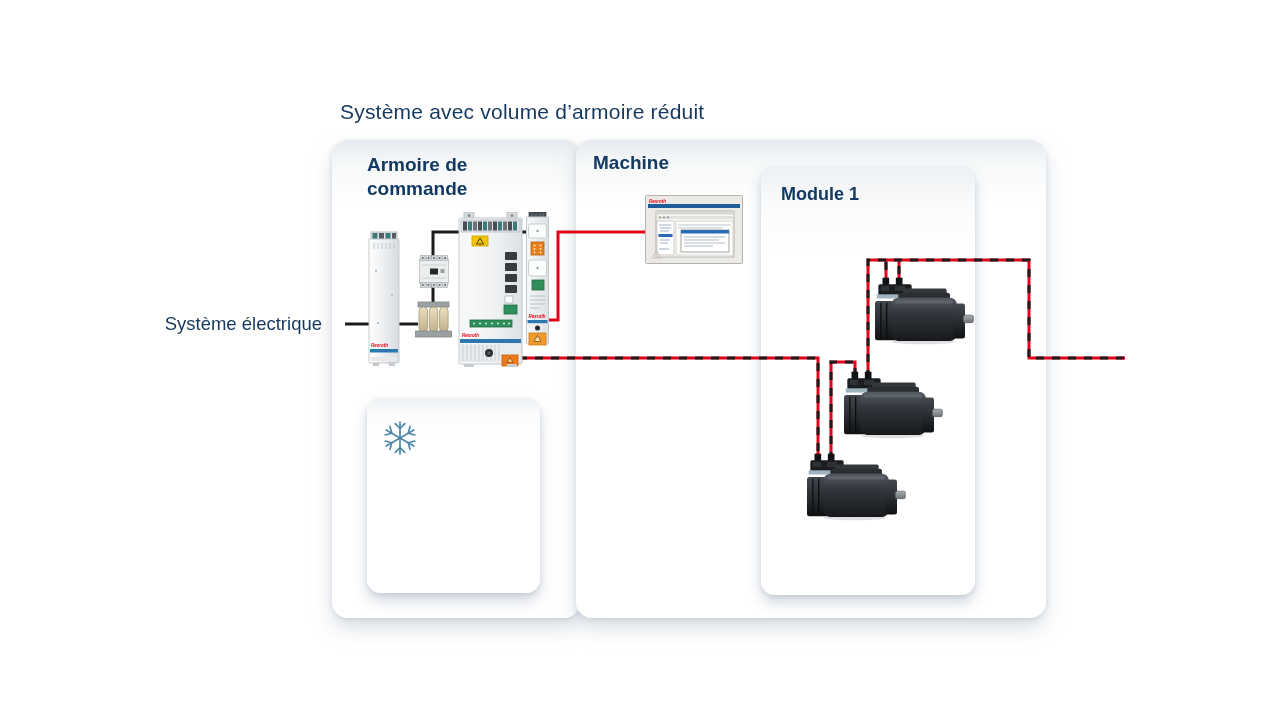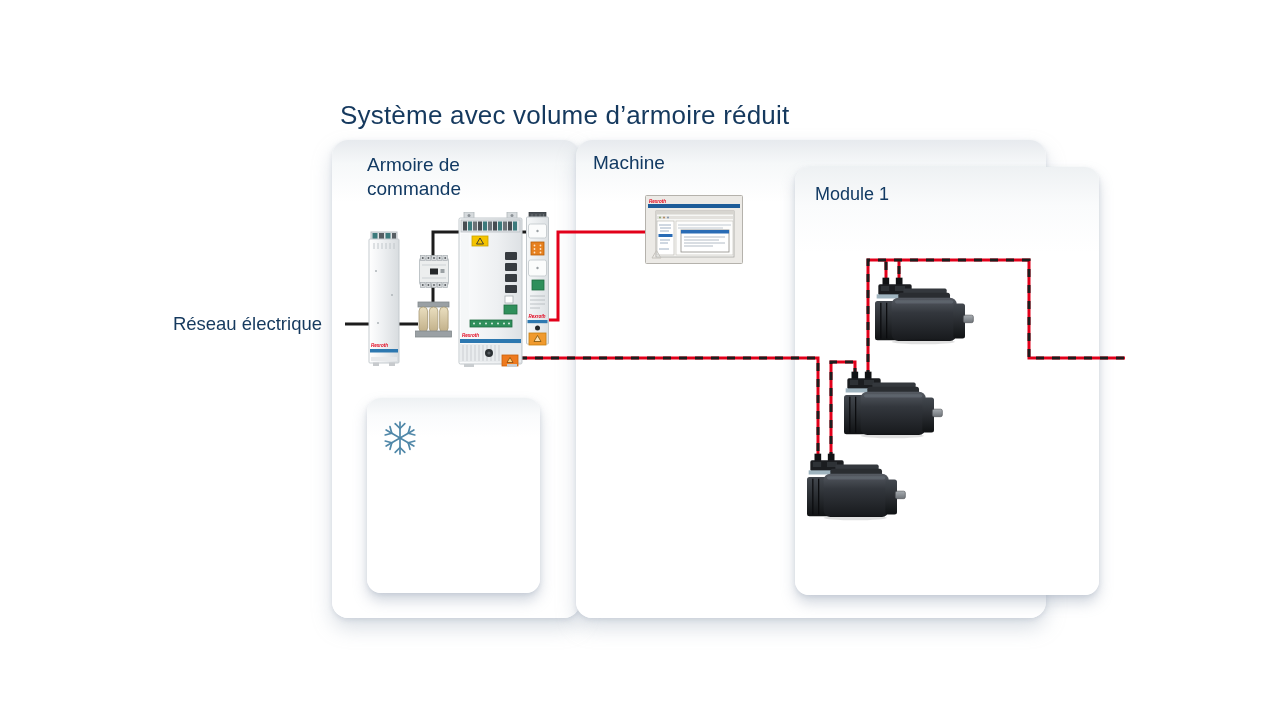--- a/index.html
+++ b/index.html
@@ -4,42 +4,42 @@
 <style>
   html,body{margin:0;padding:0;}
   body{
     width:1280px;height:720px;position:relative;overflow:hidden;
     background:#ffffff;
     font-family:"Liberation Sans", sans-serif;
   }
   .abs{position:absolute;}
   #diagram-title{
     left:340px;top:100px;
-    font-size:26px;font-weight:500;letter-spacing:.2px;color:#15395e;
+    font-size:21px;font-weight:500;letter-spacing:.2px;color:#15395e;
   }
   #mains-label{
     left:118px;top:313px;width:204px;text-align:right;
     font-size:18.5px;font-weight:500;color:#15395e;
   }
   .panel{
     border-radius:16px;
     background:linear-gradient(180deg,#e7eaee 0%,#f6f8f9 5%,#ffffff 13%);
     box-shadow:0 10px 20px rgba(150,163,180,.35),0 2px 5px rgba(150,163,180,.28);
   }
   #cabinet-panel{left:332px;top:140px;width:248px;height:478px;}
   #machine-panel{left:576px;top:140px;width:470px;height:478px;}
   .inner-box{
     border-radius:14px;
     background:linear-gradient(180deg,#eef1f3 0%,#fafbfc 9%,#ffffff 20%);
     box-shadow:0 8px 14px rgba(150,163,180,.42),0 2px 4px rgba(150,163,180,.25);
   }
   #snowflake-box{left:35px;top:258px;width:173px;height:195px;}
-  #module1-box{left:185px;top:27px;width:304px;height:428px;margin-left:34px;}
+  #module1-box{left:185px;top:27px;width:214px;height:428px;}
   .panel-header{
-    position:absolute;color:#123a63;font-weight:400;font-size:19px;line-height:1.26;
+    position:absolute;color:#123a63;font-weight:700;font-size:19px;line-height:1.26;
   }
   #cabinet-header{left:35px;top:13px;width:150px;}
   #machine-header{left:17px;top:11px;}
   #module1-header{left:20px;top:16px;font-size:18px;}
   #cable-layer,#device-layer{left:0;top:0;pointer-events:none;}
   svg{display:block;}
   .brand-text{font:italic 700 4.5px "Liberation Sans",sans-serif;fill:#e2001a;}
 </style>
 </head>
 <body>
@@ -65,21 +65,21 @@
 </div>
 
 <div class="abs panel" id="machine-panel">
   <div class="panel-header" id="machine-header">Machine</div>
   <div class="abs inner-box" id="module1-box">
     <div class="panel-header" id="module1-header">Module 1</div>
   </div>
 </div>
 
 <div class="abs" id="diagram-title">Système avec volume d’armoire réduit</div>
-<div class="abs" id="mains-label">Réseau électrique</div>
+<div class="abs" id="mains-label">Système électrique</div>
 
 <svg class="abs" id="cable-layer" width="1280" height="720" viewBox="0 0 1280 720">
   <g fill="none" stroke-width="3">
 
     <path d="M345 324 H418" stroke="#1c1c1c"></path>
     <path d="M433 312 V232 H527" stroke="#1c1c1c"></path>
 
     <path d="M546 320 H558 V232 H646" stroke="#e2001a"></path>
 
     <g>

